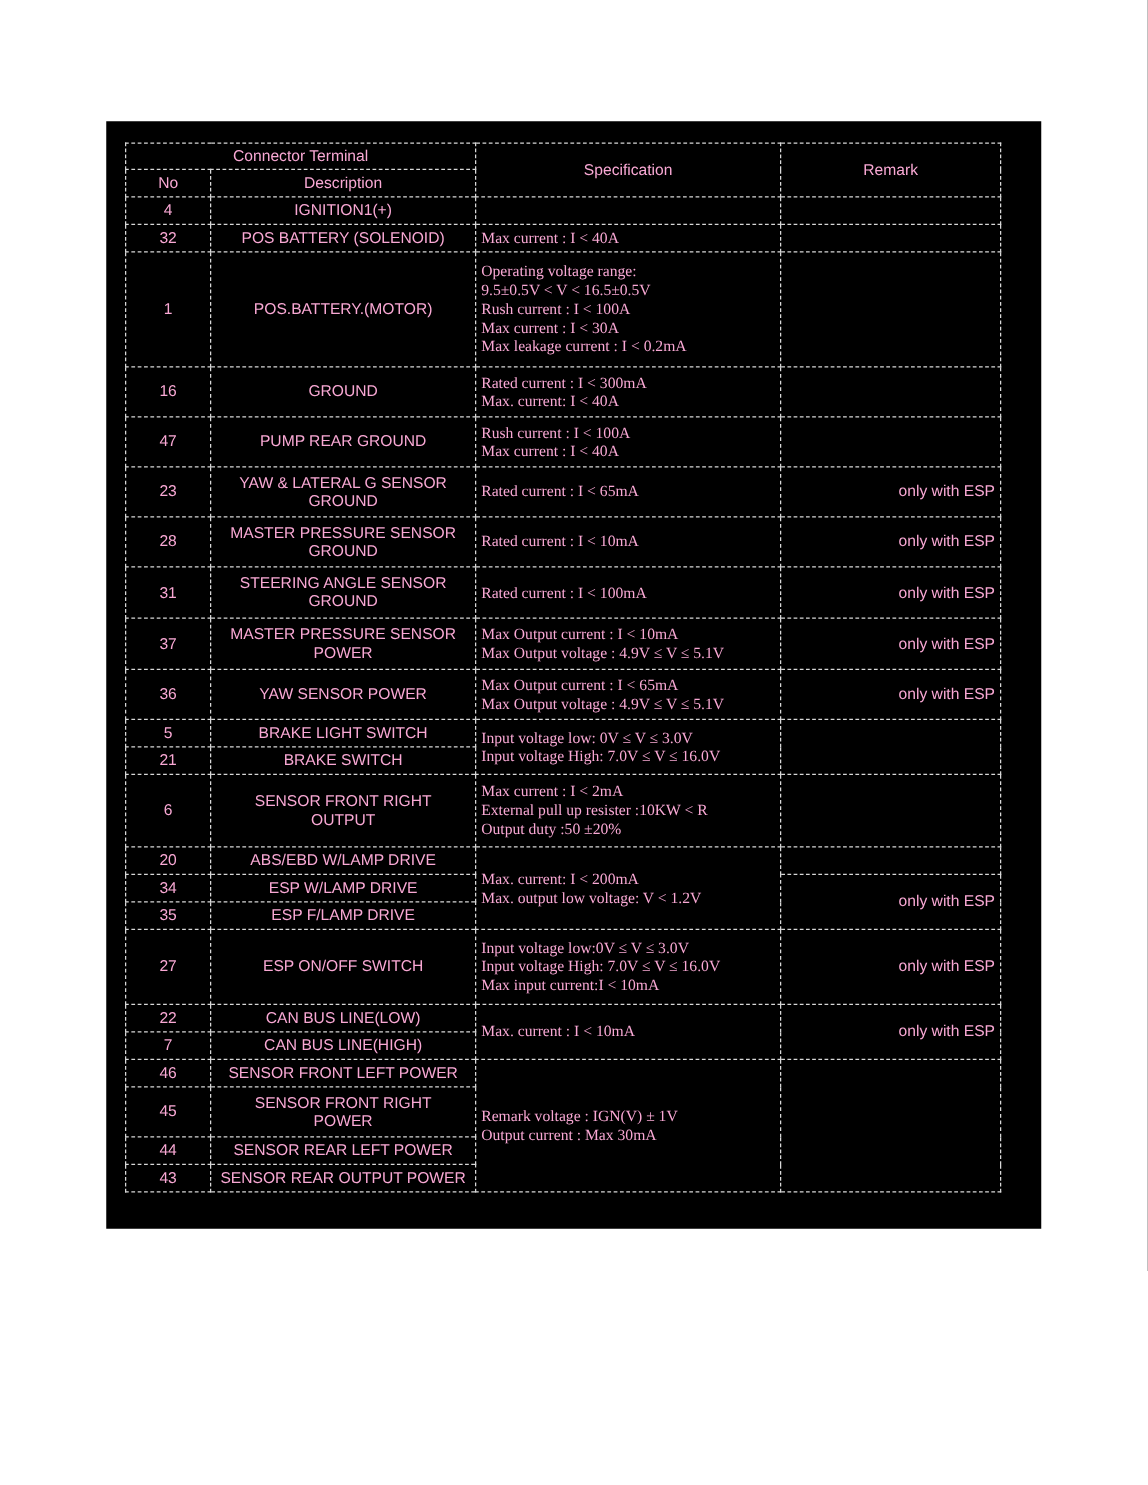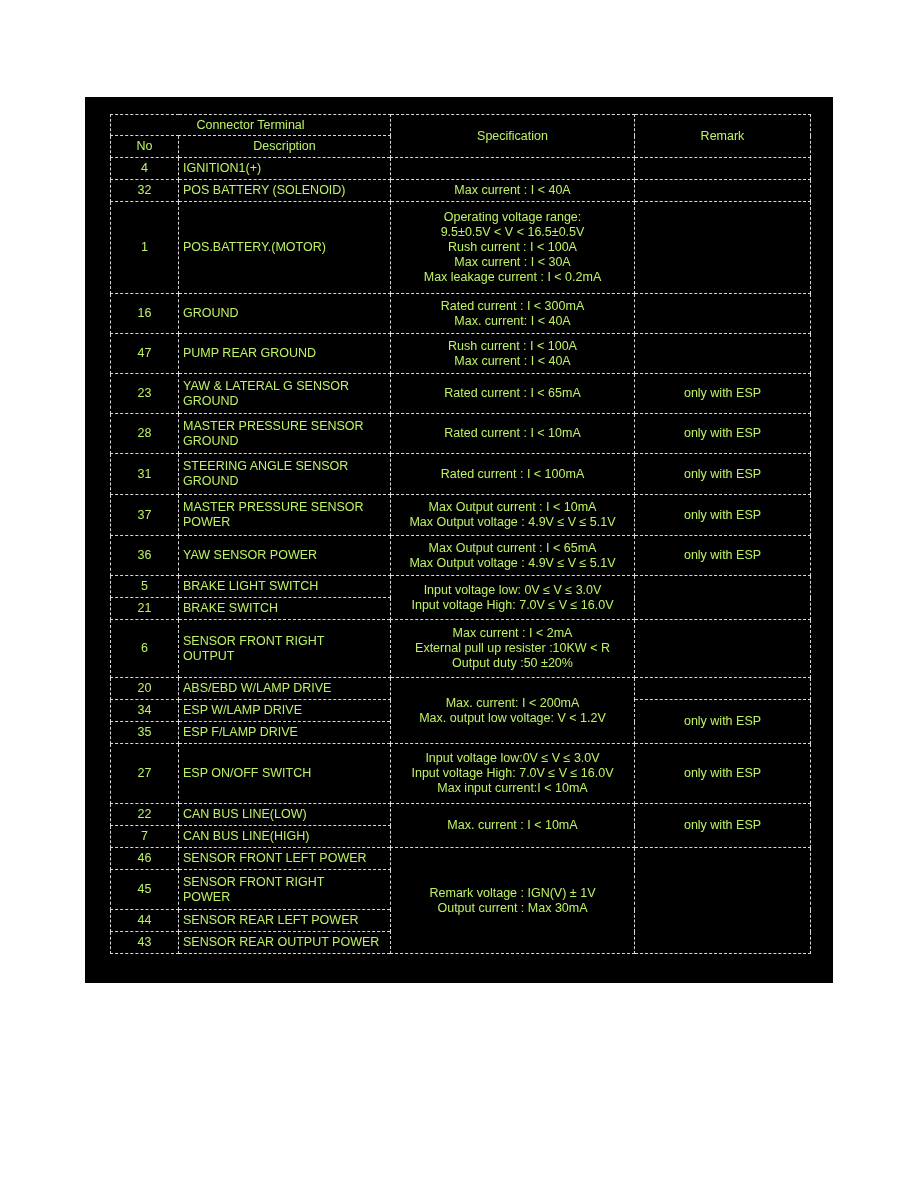--- a/index.html
+++ b/index.html
@@ -1,27 +1,27 @@
 <!DOCTYPE html>
 <html><head>
 <meta charset="utf-8">
 <style>
   html, body { margin: 0; padding: 0; background: #ffffff; }
   body { width: 918px; height: 1188px; position: relative; overflow: hidden;
          font-family: "Liberation Sans", sans-serif; }
   .panel { position: absolute; left: 85px; top: 97px; width: 748px; height: 886px; background: #000; }
-  table.spec { position: absolute; left: 25px; top: 17px; width: 700px;
-               border-collapse: collapse; color: #bef264; font-size: 12.5px; table-layout: fixed; }
+  table.spec { position: absolute; left: 15px; top: 17px; width: 700px;
+               border-collapse: collapse; color: #f9a8d4; font-size: 12.5px; table-layout: fixed; }
   table.spec td, table.spec th { border: 1px dashed #d8d8d8; padding: 0 4px; vertical-align: middle;
                font-weight: normal; line-height: 15px; }
   th { text-align: center; }
   td.no { text-align: center; }
-  td.desc { text-align: left; }
-  td.spec-cell { text-align: center; }
-  td.remark { text-align: center; }
+  td.desc { text-align: center; }
+  td.spec-cell { text-align: left; font-family: Liberation Serif, serif; }
+  td.remark { text-align: right; }
   .line { display: block; white-space: nowrap; }
 </style>
 </head>
 <body>
 
 <div class="panel">
 <table class="spec">
   <colgroup>
     <col style="width:68px">
         <col style="width:212px">

